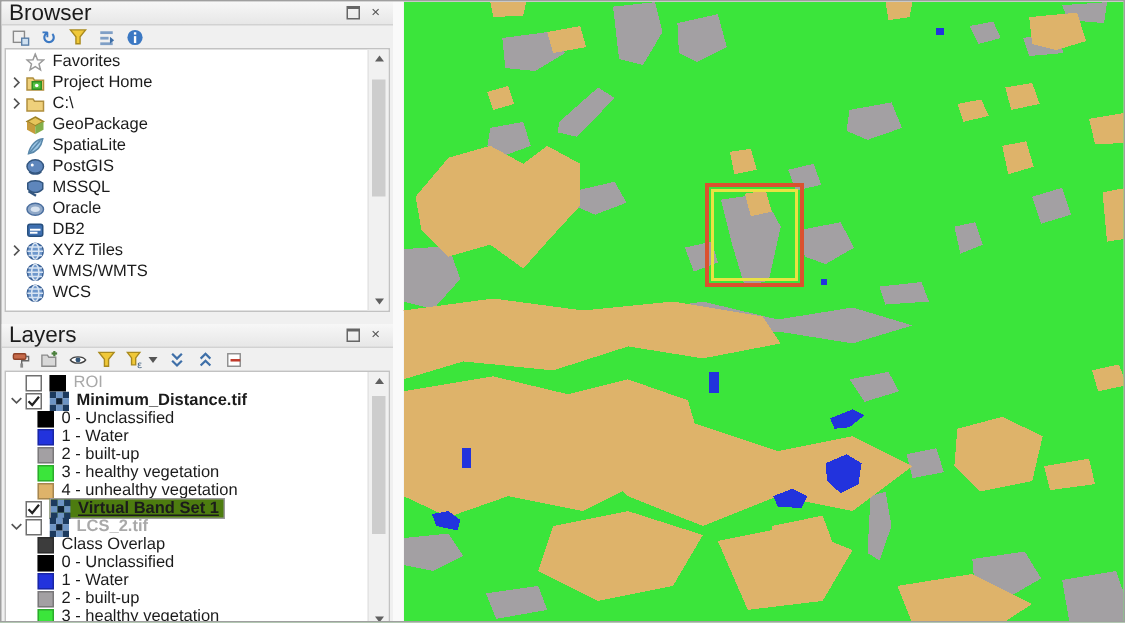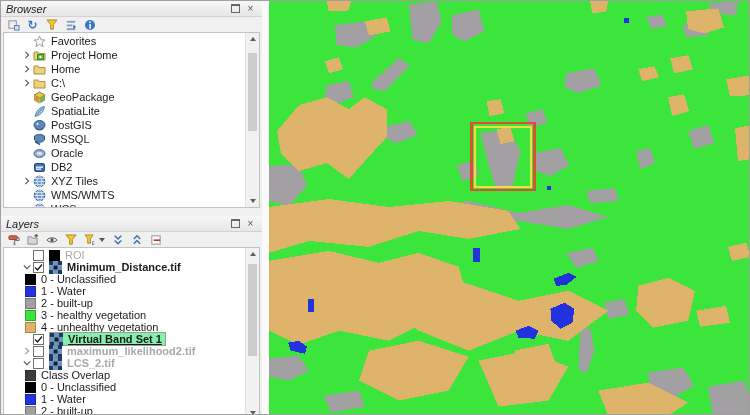--- a/index.html
+++ b/index.html
@@ -3,42 +3,42 @@
 <meta charset="utf-8">
 <style>
   html,body{margin:0;padding:0;}
   body{width:750px;height:415px;font-family:"Liberation Sans","DejaVu Sans",sans-serif;font-size:11px;color:#1b1b1b;background:#fff;}
   .app{position:relative;width:750px;height:415px;background:#F0F0F0;border:1px solid #9f9f9f;box-sizing:border-box;overflow:hidden;}
   .gap{position:absolute;left:261px;top:0;width:7px;height:415px;background:#FAFAFA;}
   .dock{position:absolute;left:0;width:261px;display:flex;flex-direction:column;box-sizing:border-box;}
   #browser-panel{top:0;height:209px;}
   #layers-panel{top:215px;height:206px;}
   .panel-header{height:15px;flex:none;display:flex;align-items:center;padding:0 5px;background:linear-gradient(#F7F7F7,#E7E7E7);border-bottom:1px solid #D2D2D2;}
-  .panel-title{flex:1;font-size:11px;font-style:italic;}
+  .panel-title{flex:1;font-size:15px;}
   .hdr-btn{width:13px;height:11px;margin-left:2px;display:flex;align-items:center;justify-content:center;color:#555;font-size:10px;line-height:10px;cursor:default;}
   .float-glyph{width:7px;height:6px;border:1px solid #666;border-top:2px solid #666;}
   .panel-toolbar{height:15px;flex:none;display:flex;align-items:center;gap:6px;padding:0 6px;}
   .tb{width:13px;height:13px;display:flex;align-items:center;justify-content:center;flex:none;}
   .tb svg{width:12px;height:12px;}
   .caret{width:0;height:0;border-left:3px solid transparent;border-right:3px solid transparent;border-top:4px solid #555;margin-left:-3px;}
   .refresh-glyph{color:#3B78C3;font-size:12px;font-weight:bold;line-height:12px;}
   .tree{flex:1;margin:0 2px 2px 2px;background:#fff;border:1px solid #C2C2C2;position:relative;overflow:hidden;}
   .rows{position:absolute;top:1px;left:0;right:14px;bottom:0;overflow:hidden;}
-  .row{display:flex;align-items:center;height:14px;padding-left:16px;white-space:nowrap;}
+  .row{display:flex;align-items:center;height:14px;padding-left:0;white-space:nowrap;}
   #layers-panel .row{height:12px;}
   .exp{width:13px;height:12px;display:flex;align-items:center;justify-content:center;flex:none;}
   .exp svg{width:8px;height:8px;}
   .icn{width:13px;height:13px;margin-right:5px;flex:none;}
   .cb{width:11px;height:11px;box-sizing:border-box;border:1px solid #707070;background:#fff;margin-right:5px;flex:none;display:flex;align-items:center;justify-content:center;}
   .cb svg{width:9px;height:9px;}
   .sw{width:11px;height:11px;box-sizing:border-box;margin-right:5px;flex:none;border:1px solid rgba(0,0,0,0.25);}
   .muted{color:#A9A9A9;}
   .bold{font-weight:bold;}
   .ul{text-decoration:underline;}
-  .selbox{display:flex;align-items:center;border:1px solid #9a9a9a;background:#86efac;padding:0 3px 0 0;height:12px;justify-content:flex-end;}
+  .selbox{display:flex;align-items:center;border:1px solid #9a9a9a;background:#4d7c0f;padding:0 3px 0 0;height:12px;justify-content:flex-end;}
   .child{padding-left:21px;}
   .sb{position:absolute;top:0;right:0;bottom:0;width:13px;background:#F1F1F1;border-left:1px solid #E4E4E4;display:flex;flex-direction:column;align-items:center;}
   .sb-btn{width:13px;height:12px;flex:none;display:flex;align-items:center;justify-content:center;}
   .tri-up{width:0;height:0;border-left:3px solid transparent;border-right:3px solid transparent;border-bottom:4px solid #606060;}
   .tri-dn{width:0;height:0;border-left:3px solid transparent;border-right:3px solid transparent;border-top:4px solid #606060;}
   .sb-track{flex:1;width:13px;position:relative;}
   .sb-thumb{position:absolute;left:2px;width:9px;background:#CDCDCD;}
   .map{position:absolute;left:268px;top:0;width:482px;height:415px;}
   .map svg{display:block;}
 </style>
@@ -108,31 +108,20 @@
         </div>
         <div class="row">
           <span class="exp">
               <svg viewBox="0 0 10 10">
                 <polyline points="3,1 7,5 3,9" fill="none" stroke="#555" stroke-width="1.4"></polyline>
               </svg>
             </span>
           <svg class="icn" viewBox="0 0 13 13">
               <path d="M1,3.5 L1,11 L12,11 L12,4.5 L6,4.5 L5,3 L1,3 Z" fill="#EFD07B" stroke="#B08F3E"></path>
             </svg>
-          <span class="lbl">Home</span>
-        </div>
-        <div class="row">
-          <span class="exp">
-              <svg viewBox="0 0 10 10">
-                <polyline points="3,1 7,5 3,9" fill="none" stroke="#555" stroke-width="1.4"></polyline>
-              </svg>
-            </span>
-          <svg class="icn" viewBox="0 0 13 13">
-              <path d="M1,3.5 L1,11 L12,11 L12,4.5 L6,4.5 L5,3 L1,3 Z" fill="#EFD07B" stroke="#B08F3E"></path>
-            </svg>
           <span class="lbl">C:\</span>
         </div>
         <div class="row">
           <span class="exp"></span>
           <svg class="icn" viewBox="0 0 13 13">
               <path d="M6.5,1 L12,4 L6.5,7 L1,4 Z" fill="#E6C55A" stroke="#9d8226"></path>
               <path d="M1,4 L6.5,7 L6.5,12.5 L1,9.5 Z" fill="#C79B3B"></path>
               <path d="M12,4 L6.5,7 L6.5,12.5 L12,9.5 Z" fill="#84b04a"></path>
             </svg>
           <span class="lbl">GeoPackage</span>
@@ -351,40 +340,20 @@
                 <rect width="4.4" height="4.4" x="8.8" y="0" fill="#1C3A5E"></rect>
                 <rect width="4.4" height="4.4" x="0" y="4.4" fill="#6D94C4"></rect>
                 <rect width="4.4" height="4.4" x="4.4" y="4.4" fill="#0E2034"></rect>
                 <rect width="4.4" height="4.4" x="8.8" y="4.4" fill="#6D94C4"></rect>
                 <rect width="4.4" height="4.4" x="0" y="8.8" fill="#1C3A5E"></rect>
                 <rect width="4.4" height="4.4" x="4.4" y="8.8" fill="#6D94C4"></rect>
                 <rect width="4.4" height="4.4" x="8.8" y="8.8" fill="#1C3A5E"></rect>
               </svg>
             <span class="lbl bold ul">Virtual Band Set 1</span>
           </span>
-        </div>
-        <div class="row">
-          <span class="exp">
-              <svg viewBox="0 0 10 10">
-                <polyline points="3,1 7,5 3,9" fill="none" stroke="#999" stroke-width="1.4"></polyline>
-              </svg>
-            </span>
-          <span class="cb"></span>
-          <svg class="icn" viewBox="0 0 13 13">
-              <rect width="4.4" height="4.4" x="0" y="0" fill="#1C3A5E"></rect>
-              <rect width="4.4" height="4.4" x="4.4" y="0" fill="#6D94C4"></rect>
-              <rect width="4.4" height="4.4" x="8.8" y="0" fill="#1C3A5E"></rect>
-              <rect width="4.4" height="4.4" x="0" y="4.4" fill="#6D94C4"></rect>
-              <rect width="4.4" height="4.4" x="4.4" y="4.4" fill="#0E2034"></rect>
-              <rect width="4.4" height="4.4" x="8.8" y="4.4" fill="#6D94C4"></rect>
-              <rect width="4.4" height="4.4" x="0" y="8.8" fill="#1C3A5E"></rect>
-              <rect width="4.4" height="4.4" x="4.4" y="8.8" fill="#6D94C4"></rect>
-              <rect width="4.4" height="4.4" x="8.8" y="8.8" fill="#1C3A5E"></rect>
-            </svg>
-          <span class="lbl muted bold">maximum_likelihood2.tif</span>
         </div>
         <div class="row">
           <span class="exp">
               <svg viewBox="0 0 10 10">
                 <polyline points="1,3 5,7 9,3" fill="none" stroke="#555" stroke-width="1.4"></polyline>
               </svg>
             </span>
           <span class="cb"></span>
           <svg class="icn" viewBox="0 0 13 13">
               <rect width="4.4" height="4.4" x="0" y="0" fill="#1C3A5E"></rect>

